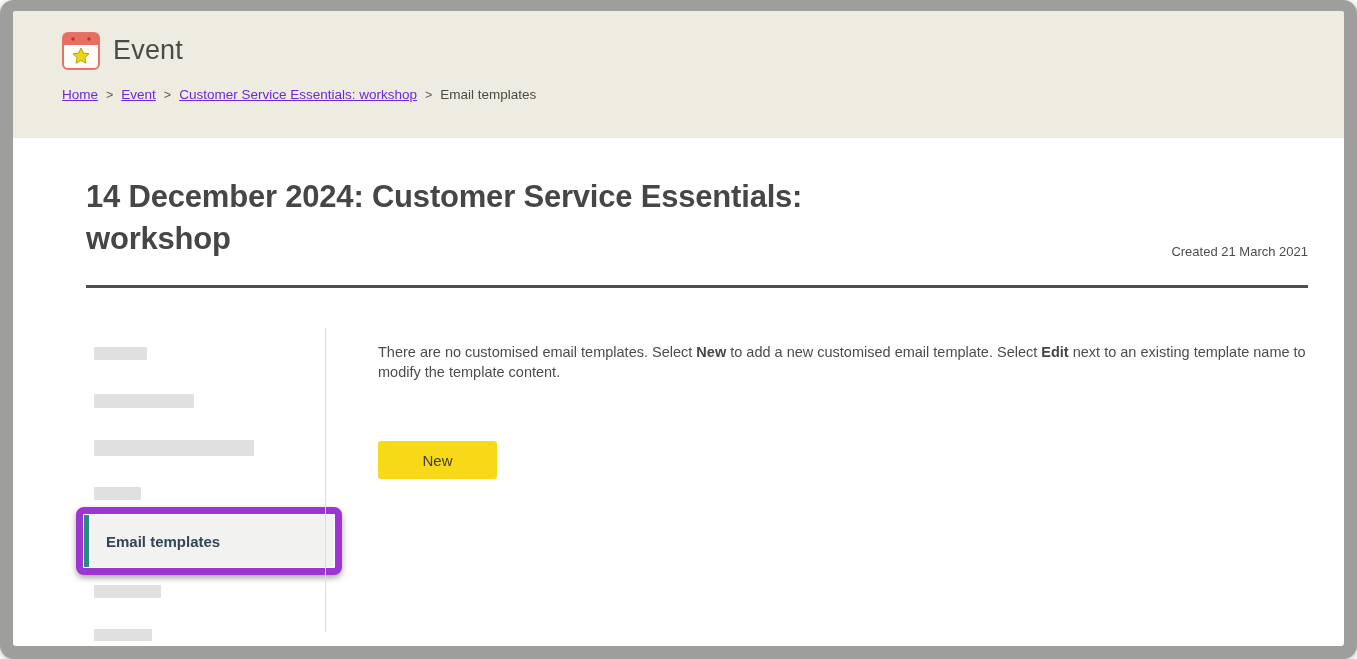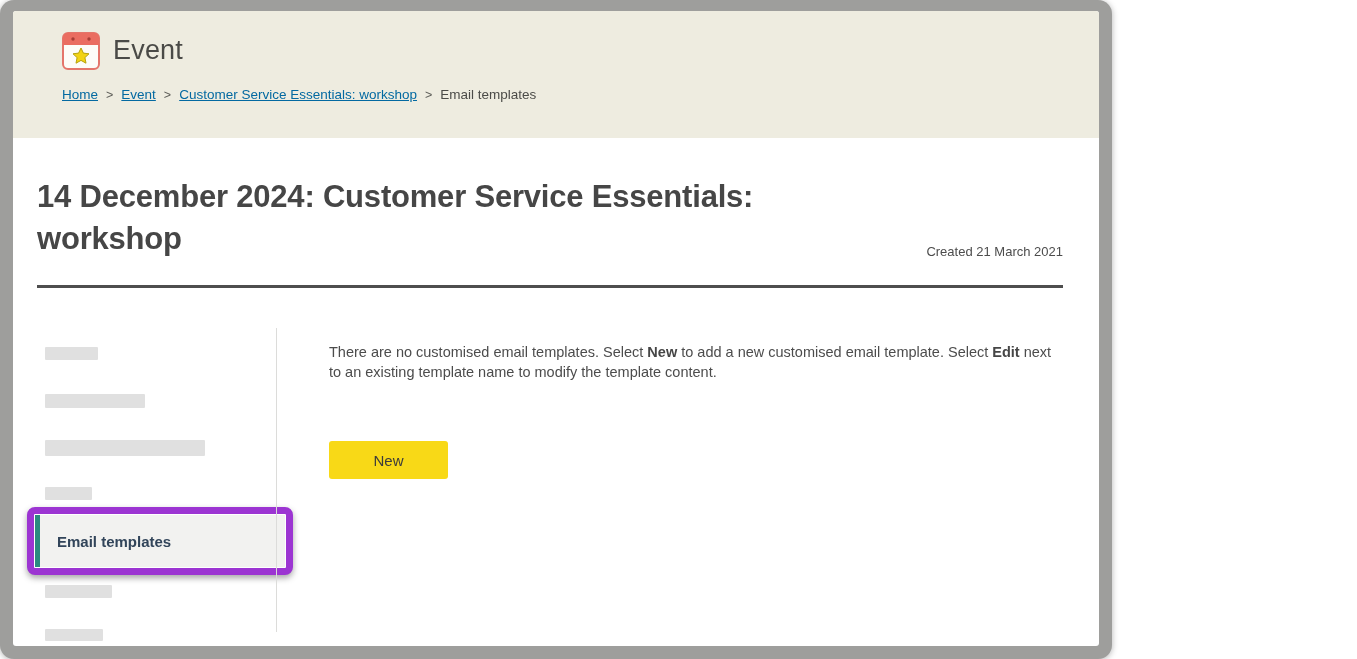--- a/index.html
+++ b/index.html
@@ -3,21 +3,21 @@
 <meta charset="utf-8">
 <style>
   * { box-sizing: border-box; }
   html, body { margin: 0; padding: 0; background: #ffffff; }
   body {
     font-family: "Liberation Sans", "DejaVu Sans", sans-serif;
     width: 1357px; height: 659px;
     color: #4a4a47;
   }
   .frame {
-    width: 1112px; height: 659px;
+    width: 1357px; height: 659px;
     background: #9e9e9c;
     border-radius: 14px;
     padding: 11px 13px 13px 13px;
     box-shadow: 0 1px 6px rgba(0,0,0,.30);
     position: relative;
   }
   .window {
     width: 100%; height: 100%;
     background: #ffffff;
     border-radius: 3px;
@@ -33,26 +33,26 @@
   .brand { display: flex; align-items: center; gap: 13px; height: 40px; }
   .cal-icon { width: 38px; height: 40px; display: inline-block; }
   .app-title { font-size: 27px; color: #4a4a47; letter-spacing: .2px; }
 
   .breadcrumb {
     margin-top: 17px;
     font-size: 13.5px;
     color: #4b4b48;
     display: flex; align-items: center;
   }
-  .breadcrumb a { color: #0369a1; text-decoration: underline; cursor: pointer; }
+  .breadcrumb a { color: #6d28d9; text-decoration: underline; cursor: pointer; }
   .breadcrumb .sep { margin: 0 8px; color: #5d5d58; font-size: 12.5px; }
   .breadcrumb .current { color: #4b4b48; }
 
   
-  main { padding: 0 36px 0 24px; }
+  main { padding: 0 36px 0 73px; }
   .title-row { position: relative; margin-top: 38px; }
   h1 {
     margin: 0;
     font-size: 31px; line-height: 42px; font-weight: 700;
     color: #464646; letter-spacing: -0.2px;
     max-width: 800px;
   }
   .created {
     position: absolute; right: 0; bottom: 1px;
     font-size: 13px; color: #4c4c4c;

